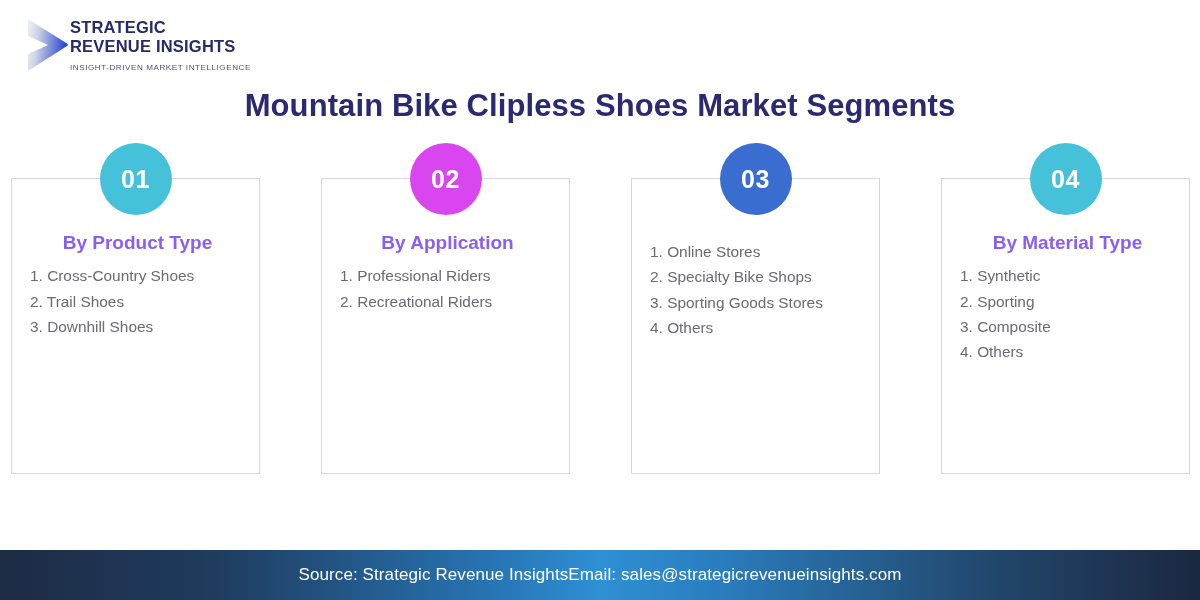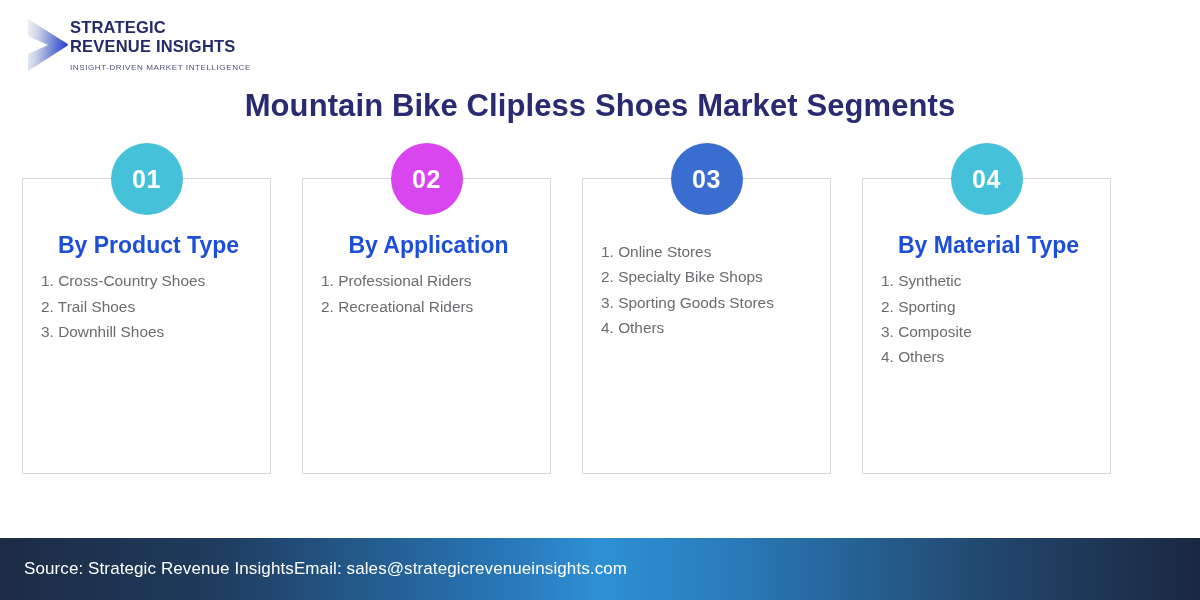--- a/index.html
+++ b/index.html
@@ -61,26 +61,26 @@
     text-align: center;
     font-size: 31px;
     font-weight: bold;
     color: #2a2a72;
     letter-spacing: 0.1px;
   }
 
   
   .cards-row {
     position: absolute;
-    left: 22px;
+    left: 11px;
     top: 178px;
     width: 1179px;
     height: 296px;
     display: flex;
-    gap: 31px;
+    gap: 61px;
     align-items: center;
   }
   .segment-card {
     position: relative;
     width: 249px;
     height: 296px;
     box-sizing: border-box;
     border: 1px solid #d8d8dc;
     background: #ffffff;
   }
@@ -100,23 +100,23 @@
     font-weight: bold;
     letter-spacing: 0.5px;
   }
   .card-body {
     padding-top: 52px;
     padding-left: 18px;
     padding-right: 14px;
   }
   .card-title {
     text-align: center;
-    font-size: 23px;
-    font-weight: bold;
-    color: #1d4ed8;
+    font-size: 19px;
+    font-weight: bold;
+    color: #8b5cf6;
     line-height: 1.28;
     padding: 0 4px;
   }
   .card-list {
     margin: 8px 0 0 0;
     padding: 0;
     list-style: none;
   }
   .card-list li {
     font-size: 15.4px;
@@ -127,32 +127,32 @@
   .li-num {
     color: #6b6b70;
   }
 
   
   .footer-bar {
     position: absolute;
     left: 0;
     bottom: 0;
     width: 1200px;
-    height: 62px;
+    height: 50px;
     background: linear-gradient(90deg,
        #1d2b44 0%,
        #1f3c5e 18%,
        #2877b8 42%,
        #2e90d4 50%,
        #2a7dbe 60%,
        #22486e 82%,
        #1b2740 100%);
     display: flex;
     align-items: center;
-    justify-content: flex-start;
+    justify-content: center;
     box-sizing: border-box;
     padding: 11px 24px;
   }
   .footer-text {
     color: #ffffff;
     font-size: 17px;
     letter-spacing: 0.1px;
     white-space: nowrap;
   }
 </style>

